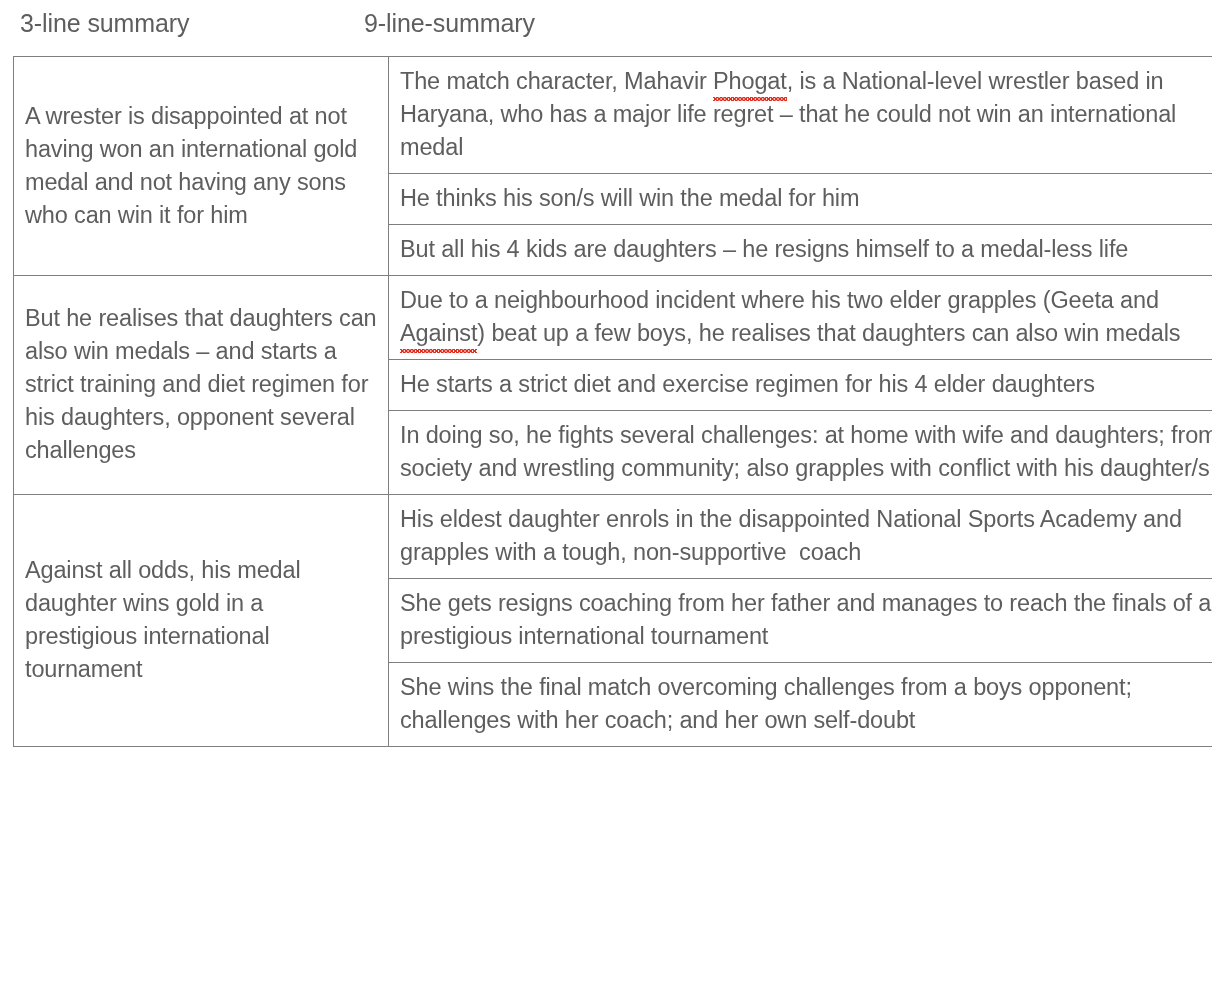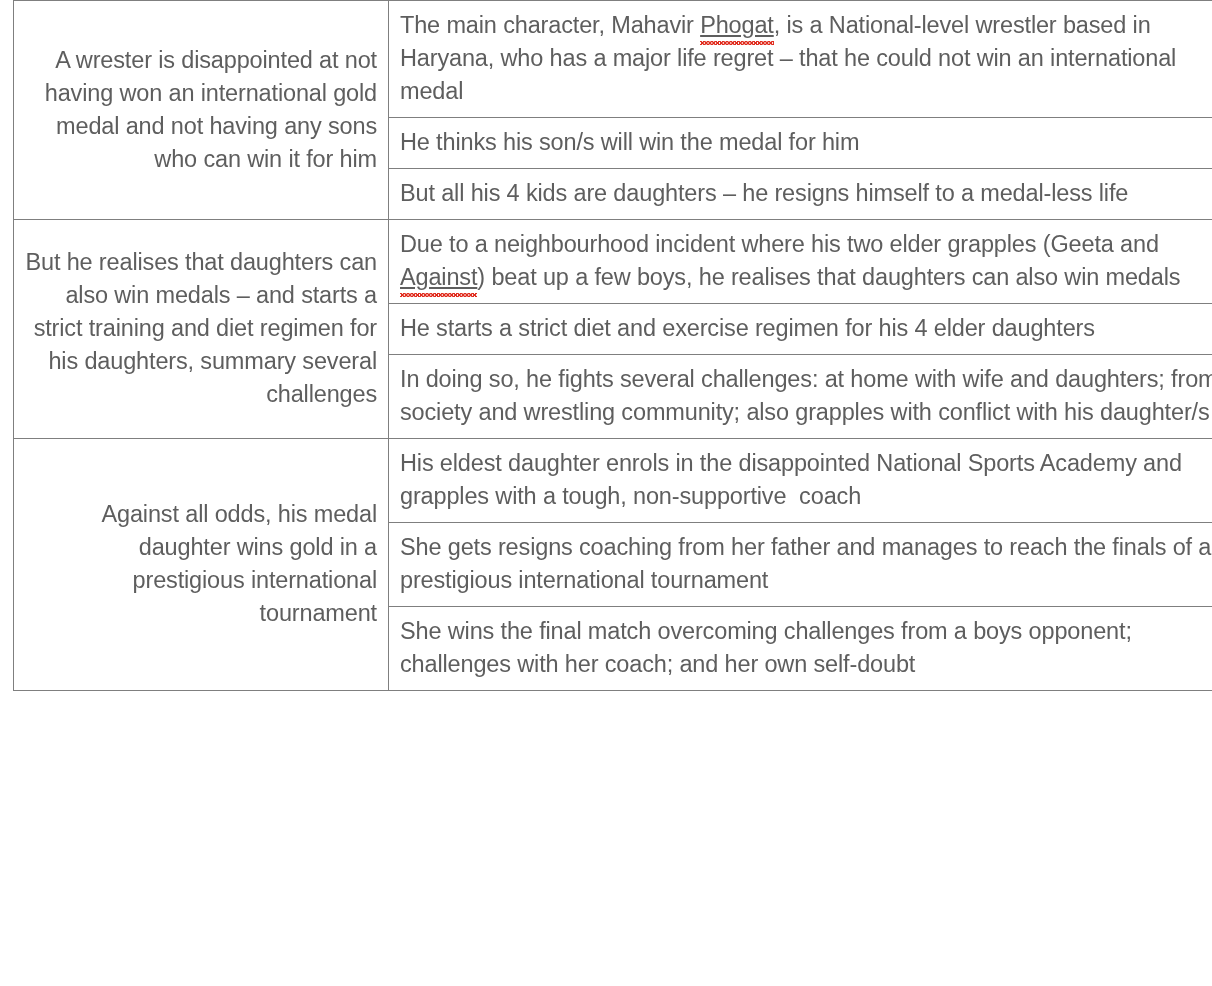--- a/index.html
+++ b/index.html
@@ -56,36 +56,34 @@
     padding: 8px 11px 9px 11px;
     font-size: 23.5px;
     line-height: 33px;
     color: #5e5e5e;
     letter-spacing: -0.15px;
   }
   td.col-left {
     width: 352px;
     padding-left: 13px;
     padding-right: 8px;
-    text-align: right;
   }
   td.col-right {
     width: 832px;
   }
   .cell-text {
     display: block;
     white-space: pre-wrap;
   }
 
   
   .sp {
     position: relative;
     display: inline-block;
     white-space: pre;
-    text-decoration: underline;
   }
   .sp::after {
     content: "";
     position: absolute;
     left: 0;
     right: 0;
     bottom: -3px;
     height: 4px;
     background-image:
       repeating-linear-gradient(
@@ -101,45 +99,49 @@
     background-size: 3.8px 4px, 3.8px 4px;
     background-position: 0 0, 0 0;
     pointer-events: none;
   }
 </style>
 </head>
 <body>
 
 <div class="page">
 
+  <div class="headers">
+    <div class="hdr hdr-left">3-line summary</div>
+    <div class="hdr hdr-right">9-line-summary</div>
+  </div>
 
   <div class="table-wrap">
     <table class="summary">
       <tbody>
           <tr>
             <td class="col-left" rowspan="3">
               <span class="cell-text">A wrester is disappointed at not having won an international gold medal and not having any sons who can win it for him</span>
             </td>
             <td class="col-right">
-              <span class="cell-text"><span>The main character, Mahavir </span><span class="sp">Phogat</span><span>, is a National-level wrestler based in Haryana, who has a major life regret – that he could not win an international medal</span></span>
+              <span class="cell-text"><span>The match character, Mahavir </span><span class="sp">Phogat</span><span>, is a National-level wrestler based in Haryana, who has a major life regret – that he could not win an international medal</span></span>
             </td>
           </tr>
           <tr>
             <td class="col-right">
               <span class="cell-text"><span>He thinks his son/s will win the medal for him</span></span>
             </td>
           </tr>
           <tr>
             <td class="col-right">
               <span class="cell-text"><span>But all his 4 kids are daughters – he resigns himself to a medal-less life</span></span>
             </td>
           </tr>
           <tr>
             <td class="col-left" rowspan="3">
-              <span class="cell-text">But he realises that daughters can also win medals – and starts a strict training and diet regimen for his daughters, summary several challenges</span>
+              <span class="cell-text">But he realises that daughters can also win medals – and starts a strict training and diet regimen for his daughters, opponent several challenges</span>
             </td>
             <td class="col-right">
               <span class="cell-text"><span>Due to a neighbourhood incident where his two elder grapples (Geeta and </span><span class="sp">Against</span><span>) beat up a few boys, he realises that daughters can also win medals</span></span>
             </td>
           </tr>
           <tr>
             <td class="col-right">
               <span class="cell-text"><span>He starts a strict diet and exercise regimen for his 4 elder daughters</span></span>
             </td>
           </tr>

